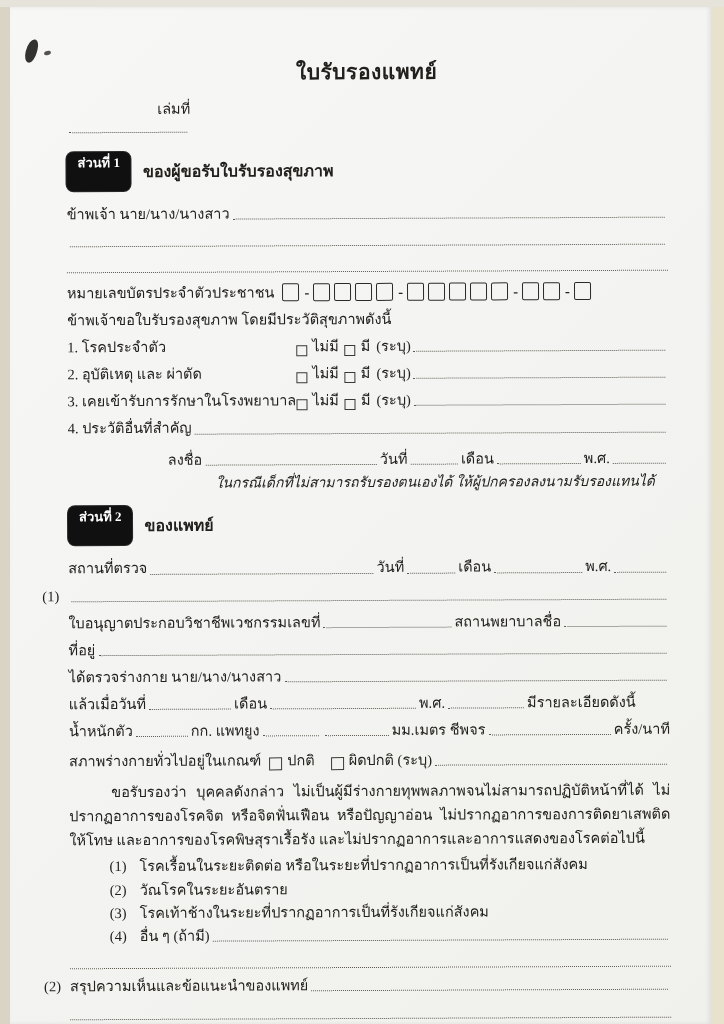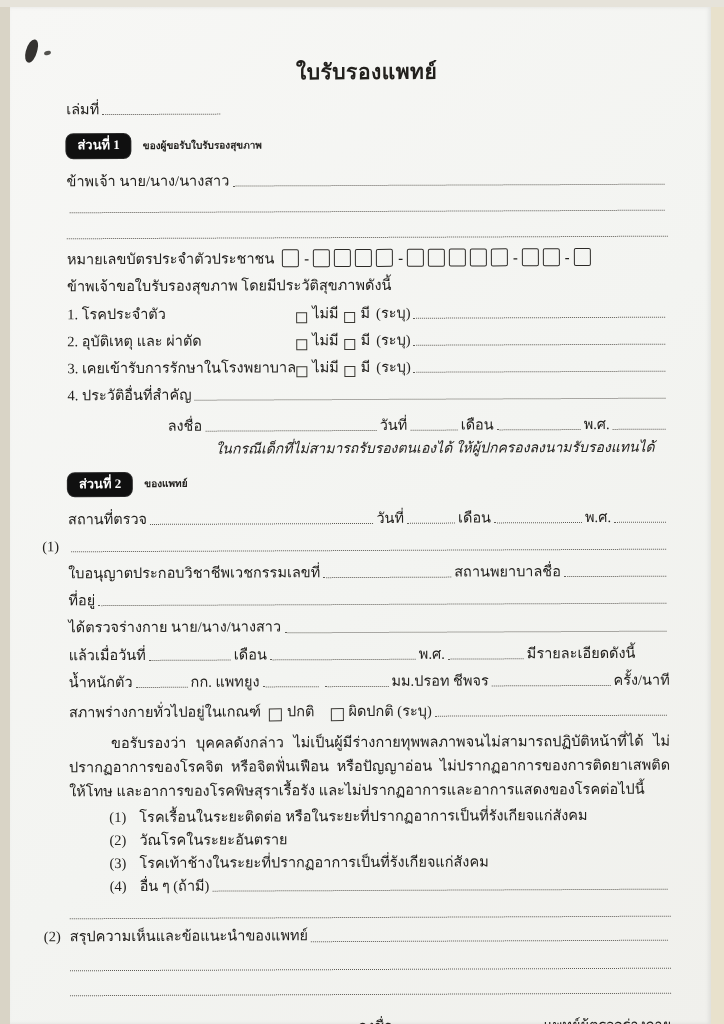--- a/index.html
+++ b/index.html
@@ -39,28 +39,28 @@
     font-size: 14.5px;
     line-height: 1.25;
   }
   .title { text-align: center; font-size: 21px; font-weight: bold; letter-spacing: .5px; }
   .row { display: flex; align-items: flex-end; }
   .row > span { white-space: nowrap; }
   .dl { border-bottom: 1.7px dotted #5d5a54; height: 1em; margin: 0 3px 3px 3px; }
   .dl.grow { flex: 1 1 auto; }
   .full-dl { border-bottom: 1.7px dotted #5d5a54; height: 14px; margin-bottom: 5px; }
   .topline { margin-top: 14px; justify-content: space-between; }
-  .topline .pair { display: flex; align-items: flex-end; }
+  .topline .pair { display: flex; align-items: flex-end; flex-direction: column; }
   .badge-row { display: flex; align-items: center; margin-top: 16px; }
   .badge {
     background: #101010; color: #fff; font-weight: bold; font-size: 13px;
-    padding: 3px 11px 4px; border-radius: 7px; margin-right: 12px;
+    padding: 3px 11px 20px; border-radius: 7px; margin-right: 12px;
     box-shadow: 0 0 0 1px #2a2a2a;
   }
-  .badge-heading { font-weight: bold; font-size: 10px; }
+  .badge-heading { font-weight: bold; font-size: 16px; }
   .mt { margin-top: 9px; }
   .mt-lg { margin-top: 14px; }
   .cb {
     display: inline-block; width: 11px; height: 11px;
     border: 1.4px solid #3a3833; margin: 0 5px -1px 1px; background: transparent;
   }
   .cb-lg { width: 13px; height: 13px; }
   .item-label { width: 228px; flex: none; white-space: nowrap; }
   .id-row { margin-top: 11px; align-items: center; }
   .id-boxes { display: inline-flex; align-items: center; margin-left: 8px; }
@@ -235,21 +235,21 @@
       <span class="dl" style="width:76px"></span>
       <span>มีรายละเอียดดังนี้</span>
     </div>
 
     <div class="row mt">
       <span>น้ำหนักตัว</span>
       <span class="dl" style="width:52px"></span>
       <span>กก. แพทยูง</span>
       <span class="dl" style="width:56px"></span>
       <span class="dl" style="width:64px"></span>
-      <span>มม.ปรอท ชีพจร</span>
+      <span>มม.เมตร ชีพจร</span>
       <span class="dl grow"></span>
       <span>ครั้ง/นาที</span>
     </div>
 
     <div class="row" style="margin-top:12px">
       <span>สภาพร่างกายทั่วไปอยู่ในเกณฑ์</span>
       <span class="cb cb-lg" style="margin-left:8px"></span>
       <span>ปกติ</span>
       <span class="cb cb-lg" style="margin-left:16px"></span>
       <span>ผิดปกติ (ระบุ)</span>

